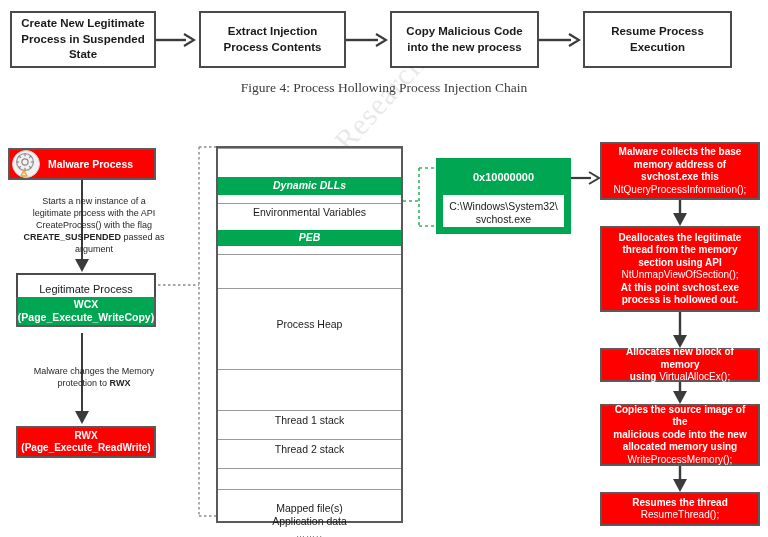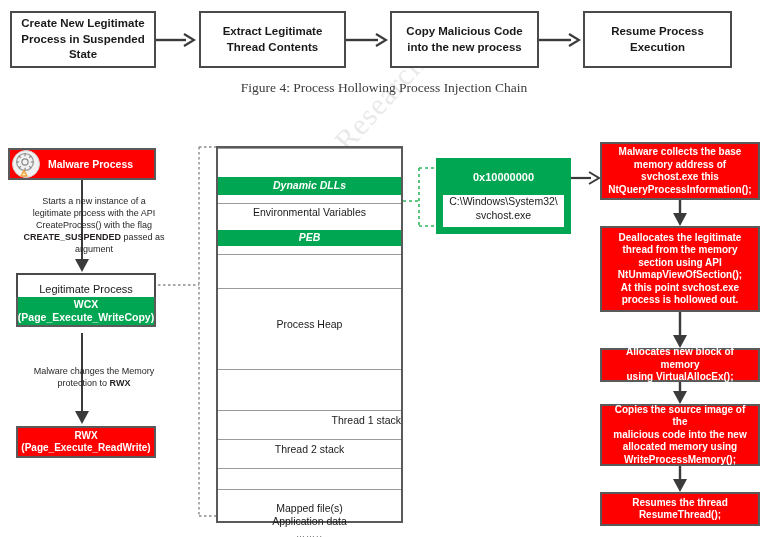--- a/index.html
+++ b/index.html
@@ -34,21 +34,21 @@
     font-family:"Liberation Serif","DejaVu Serif",serif;
     font-size:13.5px;color:#3b3b3b;
   }
 
   
   .redbox{
     background:#fe0000;border:2px solid #5a5a5a;color:#fff;
     display:flex;align-items:center;justify-content:center;text-align:center;
     font-size:10px;line-height:1.25;padding:2px 4px;font-weight:600;
   }
-  .redbox b{font-weight:bold;}
+  .redbox b{font-weight:normal;}
   .whitebox{
     background:#fff;border:2px solid #4a4a4a;
     display:flex;align-items:center;justify-content:center;text-align:center;
     font-size:11px;color:#1a1a1a;
   }
   .greenbar{
     background:#00a651;color:#fff;font-weight:bold;
     display:flex;align-items:center;justify-content:center;text-align:center;
     font-size:10.5px;line-height:1.2;
   }
@@ -100,21 +100,21 @@
     left:436px;top:158px;width:135px;height:76px;
     background:#00a651;border:2px solid #00a651;
     display:flex;flex-direction:column;padding:0;
   }
   #addr-top{
     height:34px;display:flex;align-items:center;justify-content:center;
     color:#fff;font-weight:bold;font-size:11px;
   }
   #addr-bottom{
     margin:0 4px 4px 4px;flex:1;background:#fff;border:1px solid #00a651;
-    display:flex;align-items:flex-start;justify-content:center;text-align:center;
+    display:flex;align-items:flex-end;justify-content:center;text-align:center;
     font-size:10.5px;line-height:1.3;color:#1a1a1a;
   }
 
   
   #r1{left:600px;top:142px;width:160px;height:58px;flex-direction:column;}
   #r2{left:600px;top:226px;width:160px;height:86px;flex-direction:column;}
   #r3{left:600px;top:348px;width:160px;height:34px;flex-direction:column;}
   #r4{left:600px;top:404px;width:160px;height:62px;flex-direction:column;}
   #r5{left:600px;top:492px;width:160px;height:34px;flex-direction:column;}
 
@@ -130,21 +130,21 @@
   <span>Create New Legitimate Process in Suspended State</span>
 </div>
 <div class="abs chain-arrow" style="left:156px;top:31px;width:40px;">
   <svg width="40" height="18" viewBox="0 0 40 18">
       <path d="M0 9 H30" stroke="#3b3b3b" stroke-width="2.4" fill="none"></path>
       <path d="M28 3 L38 9 L28 15" stroke="#3b3b3b" stroke-width="2.2" fill="none"></path>
     </svg>
 </div>
 
 <div class="abs chain-box" style="left:199px;top:11px;width:147px;height:57px;">
-  <span>Extract Legitimate Thread Contents</span>
+  <span>Extract Injection Process Contents</span>
 </div>
 <div class="abs chain-arrow" style="left:346px;top:31px;width:42px;">
   <svg width="42" height="18" viewBox="0 0 42 18">
       <path d="M0 9 H32" stroke="#3b3b3b" stroke-width="2.4" fill="none"></path>
       <path d="M30 3 L40 9 L30 15" stroke="#3b3b3b" stroke-width="2.2" fill="none"></path>
     </svg>
 </div>
 
 <div class="abs chain-box" style="left:390px;top:11px;width:149px;height:57px;">
   <span>Copy Malicious Code into the new process</span>
@@ -271,21 +271,21 @@
       <span>Environmental Variables</span>
     </div>
     <div class="mm-row green" style="height: 16px; flex: 0 0 16px;">
       <span>PEB</span>
     </div>
     <div class="mm-row plain" style="height: 25px; flex: 0 0 25px;"></div>
     <div class="mm-row plain" style="height: 72px; flex: 0 0 72px;">
       <span>Process Heap</span>
     </div>
     <div class="mm-row plain" style="height: 32px; flex: 0 0 32px;"></div>
-    <div class="mm-row plain" style="height: 20px; flex: 0 0 20px; align-items: flex-end;">
+    <div class="mm-row plain" style="height: 20px; flex: 0 0 20px;">
       <span>Thread 1 stack</span>
     </div>
     <div class="mm-row plain" style="height: 20px; flex: 0 0 20px;">
       <span>Thread 2 stack</span>
     </div>
     <div class="mm-row plain" style="height: 12px; flex: 0 0 12px;"></div>
     <div class="mm-row plain" style="height: 62px; flex: 0 0 62px;">
       <span>Mapped file(s)</span>
       <span>Application data</span>
       <span class="mm-dots">……..</span>

